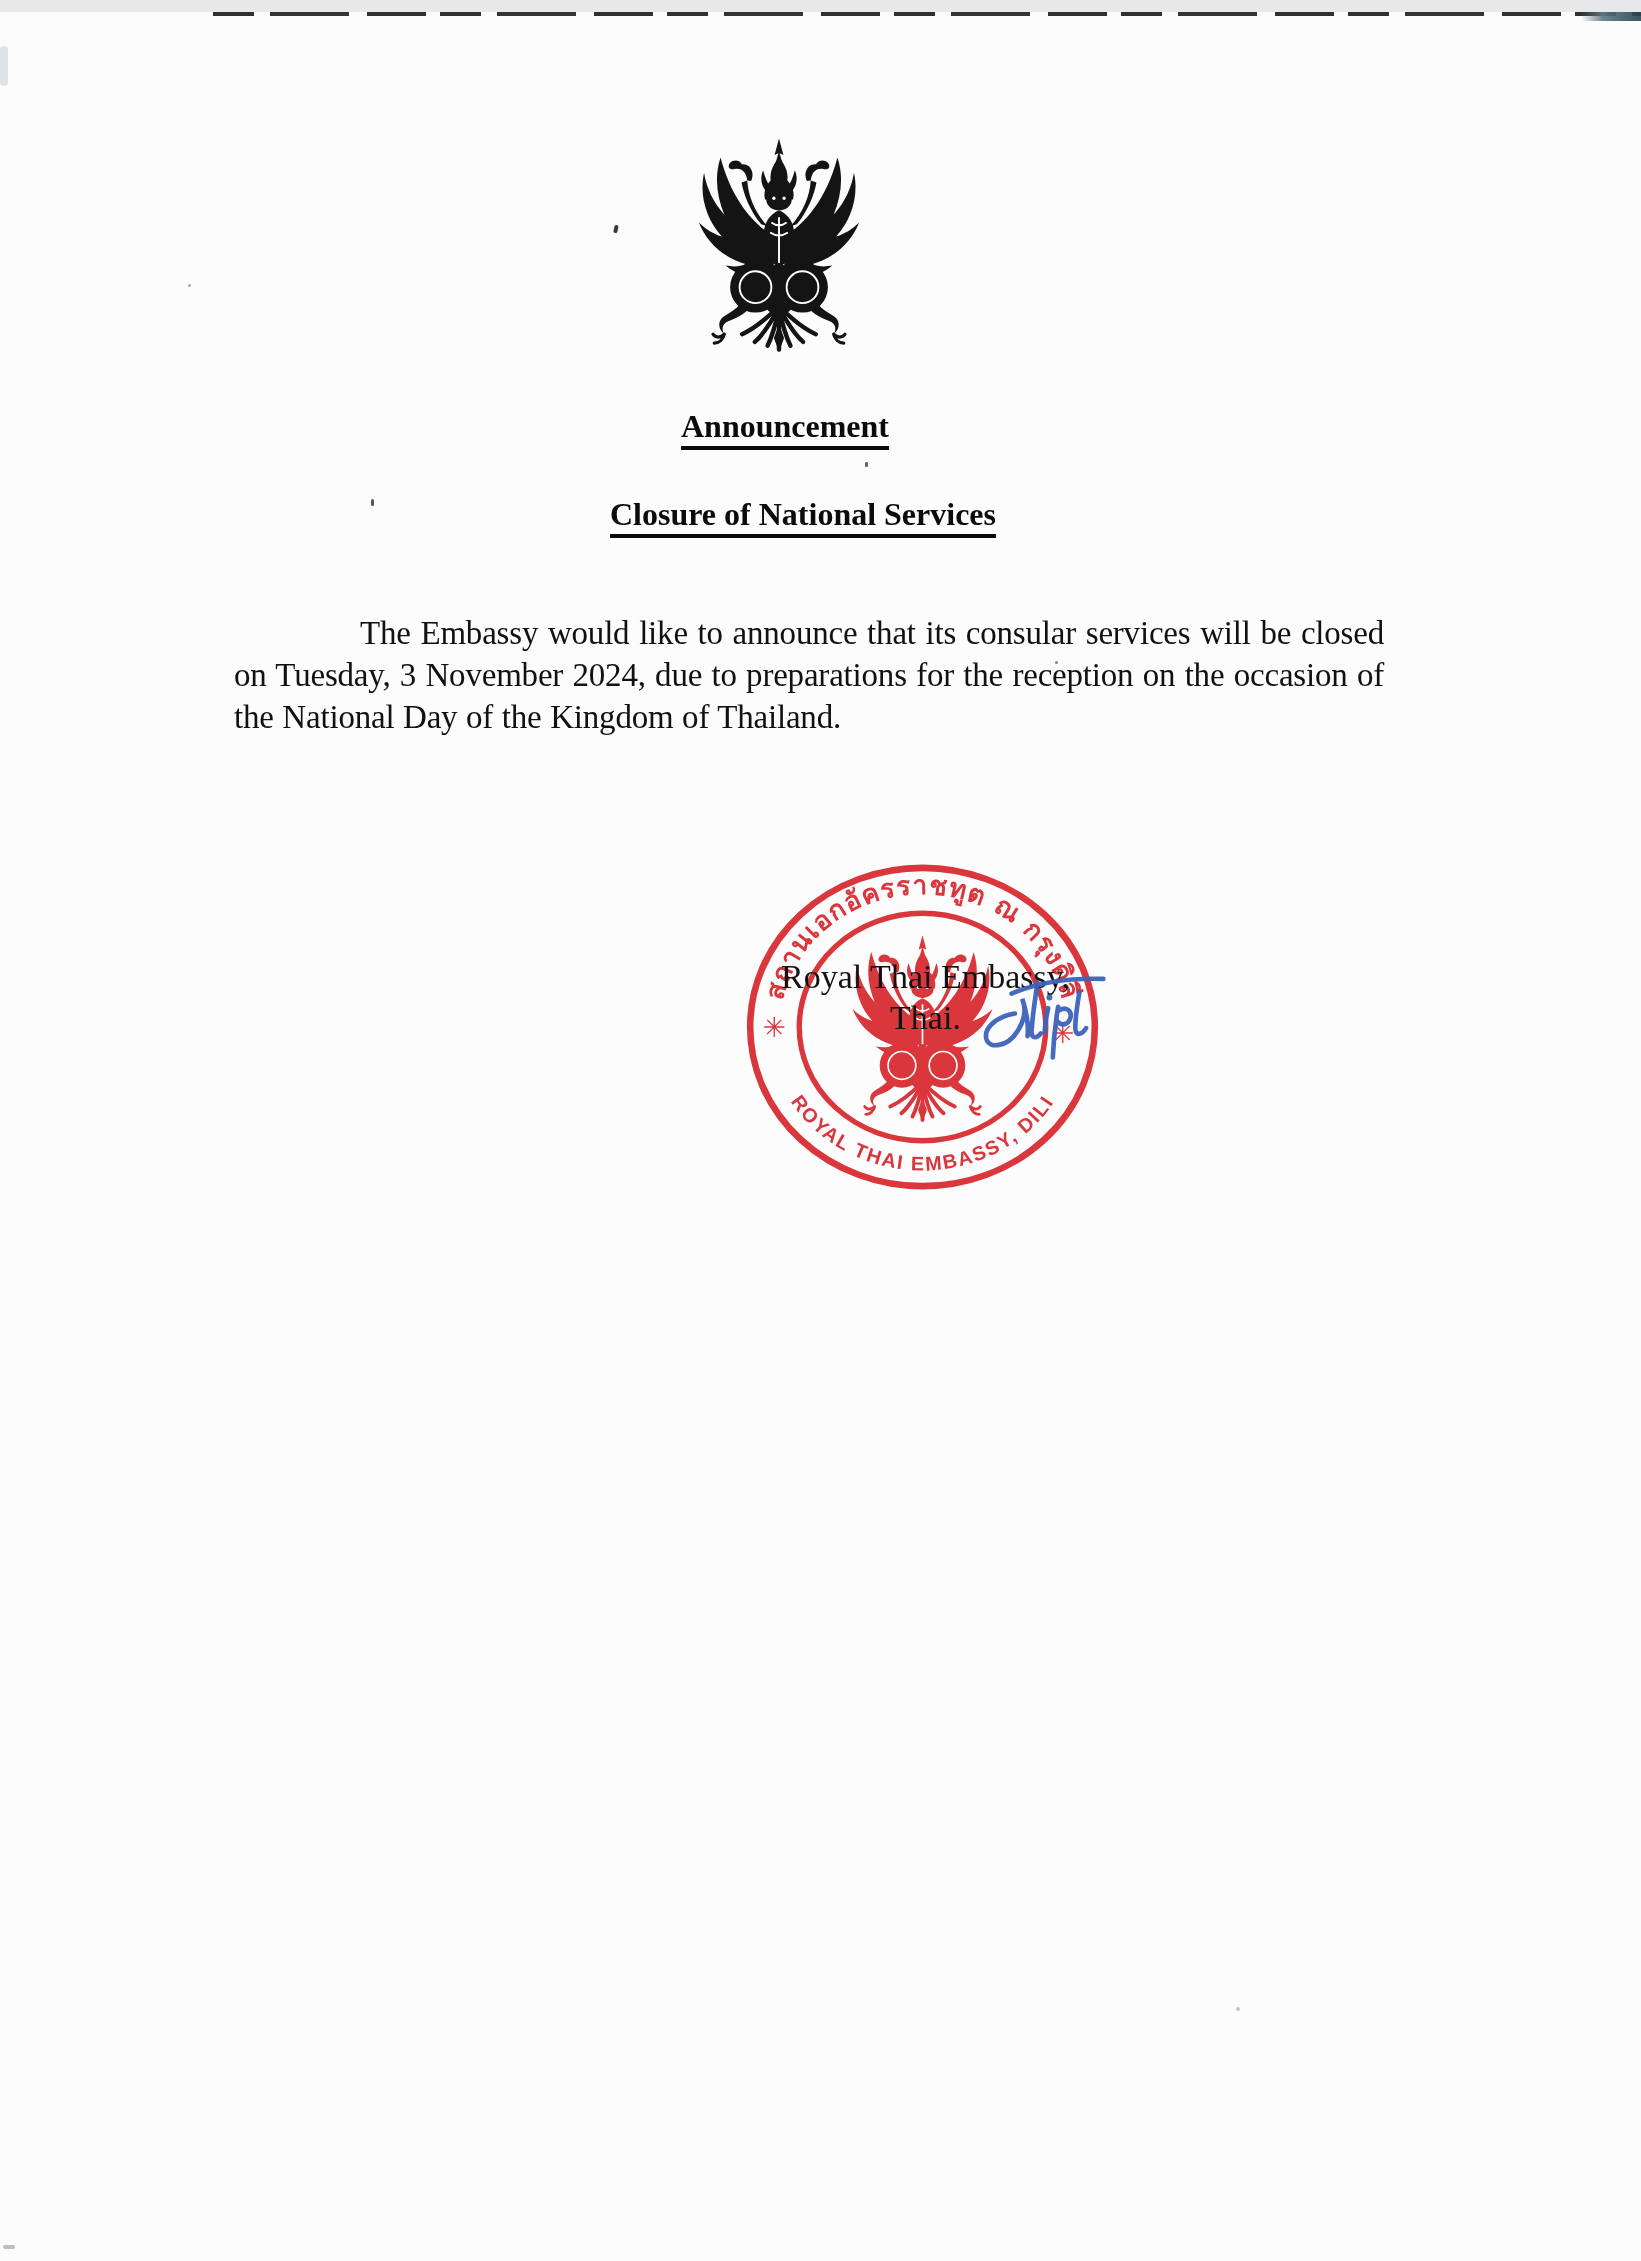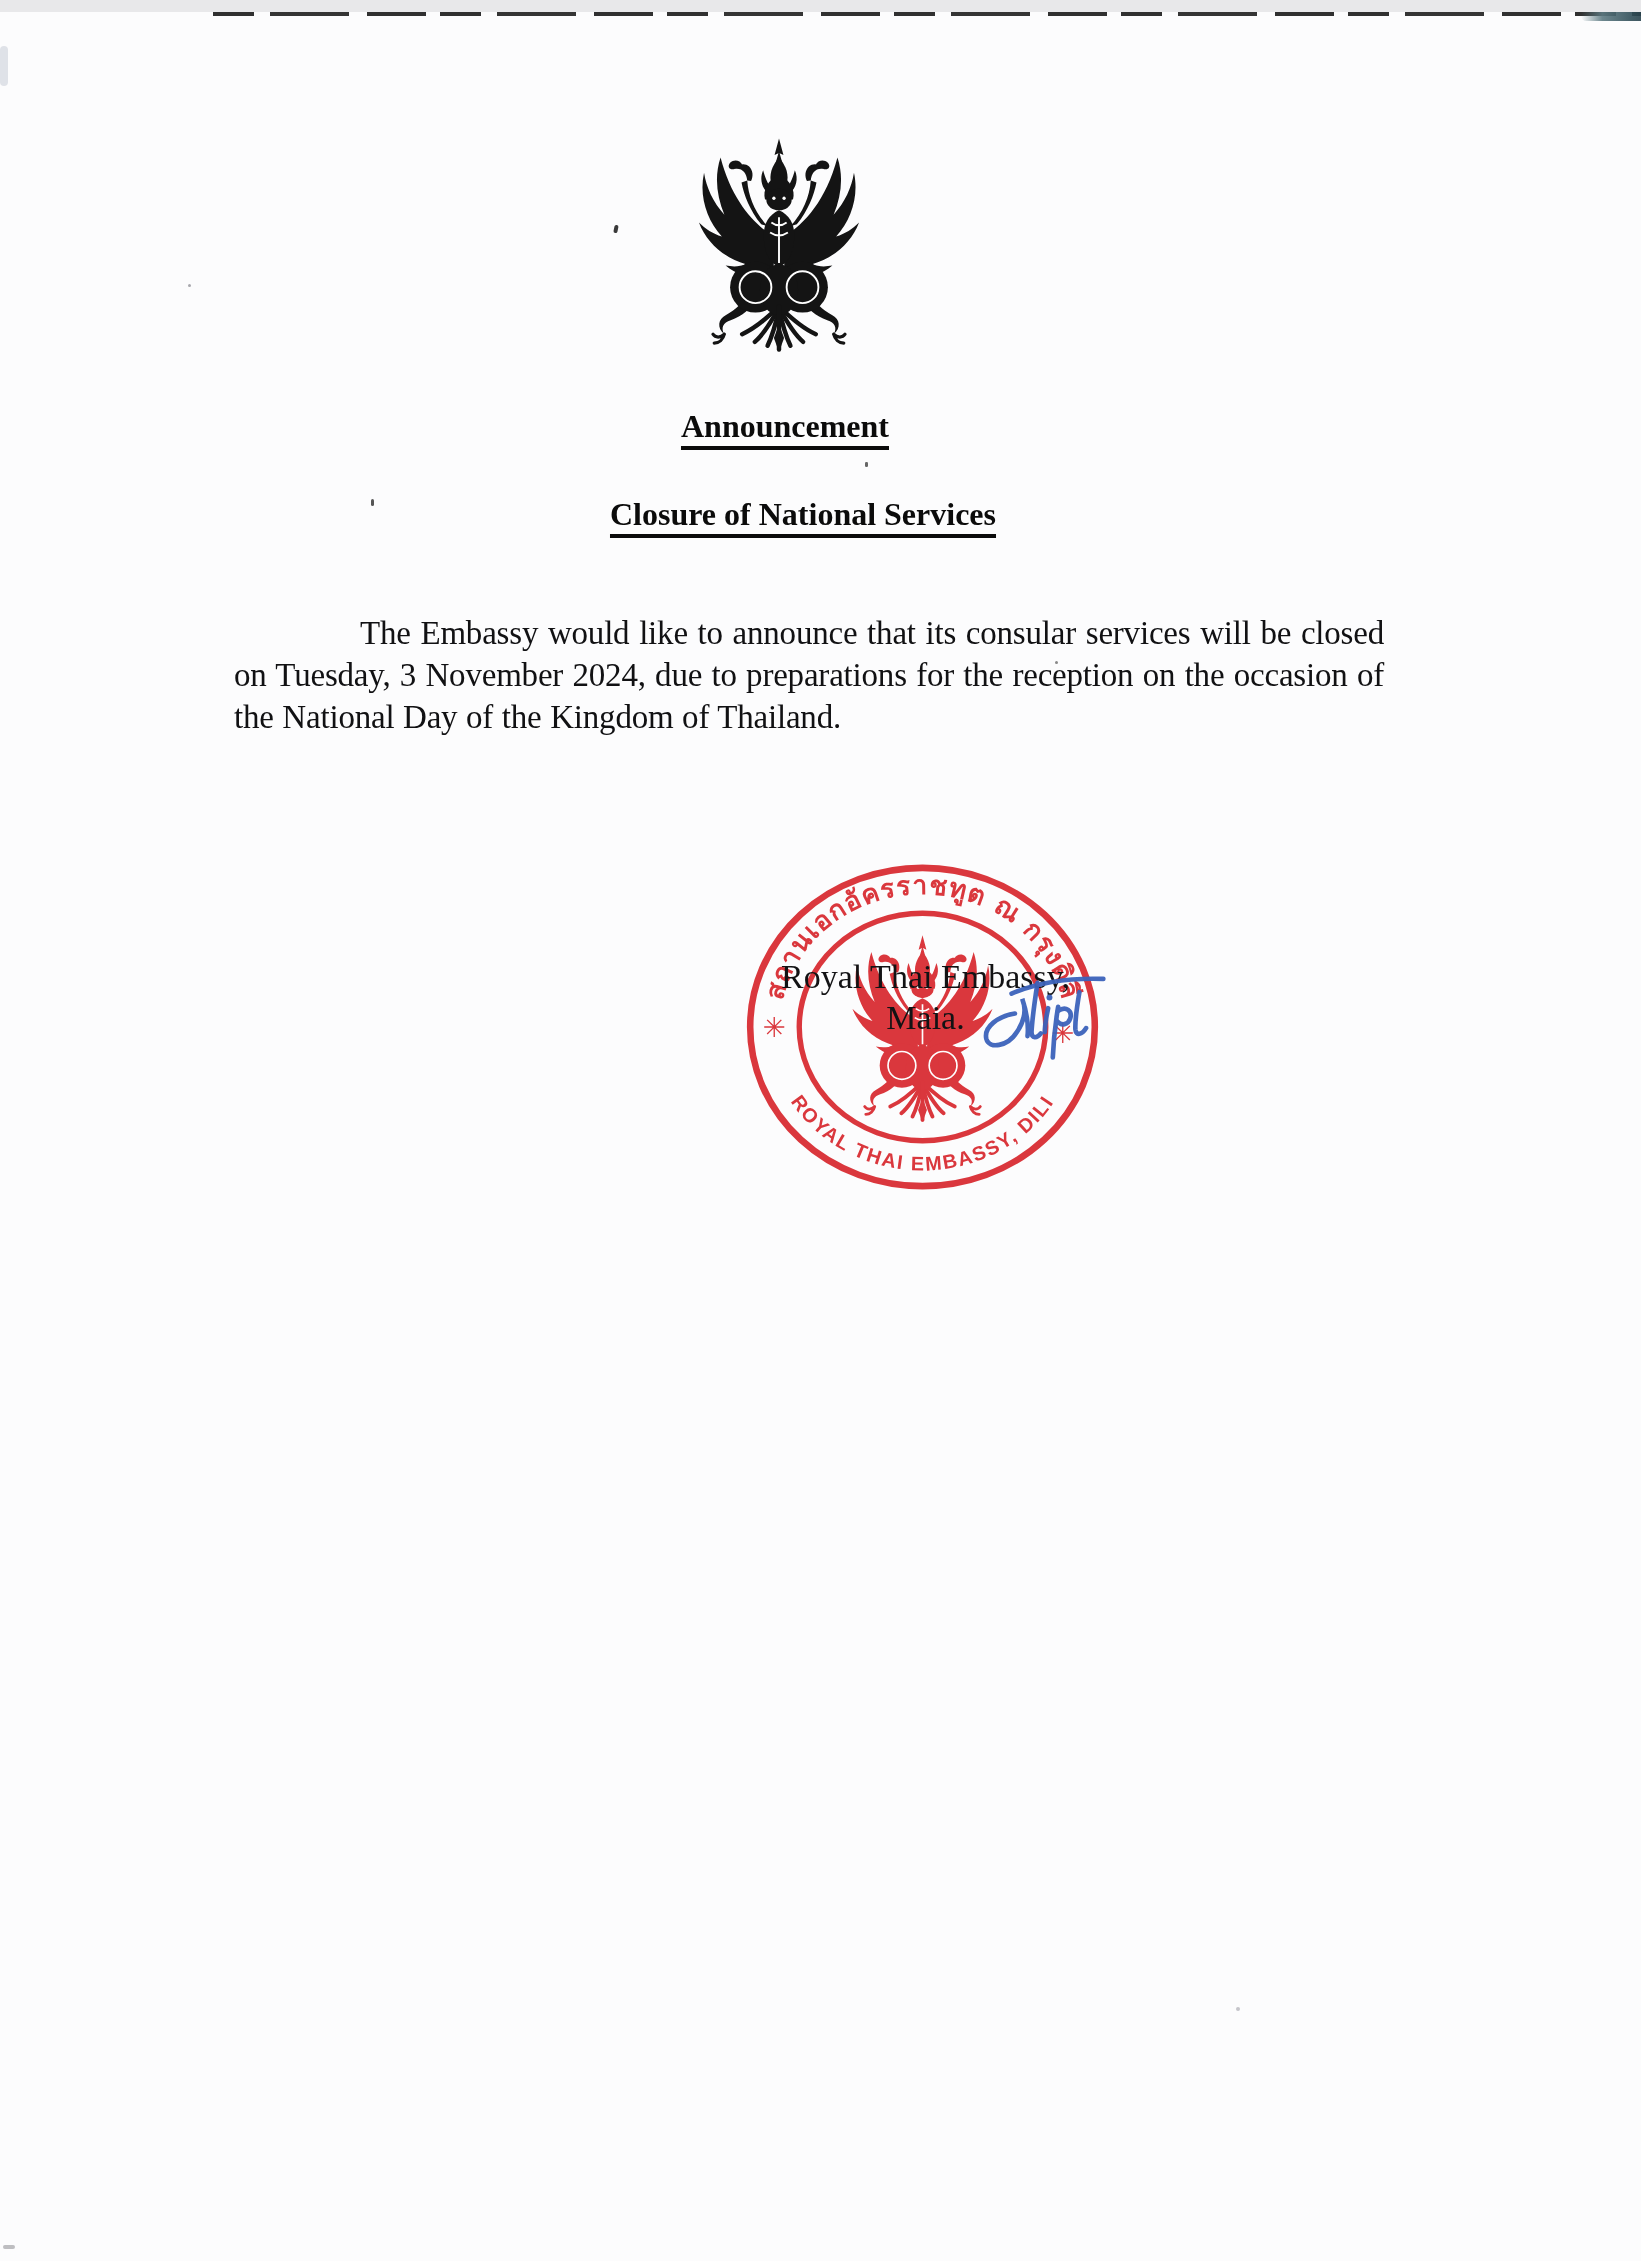--- a/index.html
+++ b/index.html
@@ -166,21 +166,21 @@
     <text class="stamp-eng" fill="currentColor">
       <textPath href="#arcBottom" startOffset="50%" text-anchor="middle">ROYAL THAI EMBASSY, DILI</textPath>
     </text>
     <text x="52" y="294" class="stamp-flower" fill="currentColor" text-anchor="middle">✳</text>
     <text x="534" y="304" class="stamp-flower" fill="currentColor" text-anchor="middle">✳</text>
     <use href="#garuda" x="158" y="120" width="284" height="316"></use>
   </svg>
 
   <div class="abs signoff">
     <div>Royal Thai Embassy,</div>
-    <div>Maia.</div>
+    <div>Thai.</div>
   </div>
 
   <svg class="abs signature" viewBox="0 0 200 180" style="color:#3c63bb">
     <g fill="none" stroke="currentColor" stroke-width="7" stroke-linecap="round">
       <path d="M63,96 C38,100 16,116 20,134 C24,150 52,146 66,124 C78,106 80,88 74,74 C80,92 84,112 82,130"></path>
       <path d="M97,50 C93,76 89,104 88,124 C88,134 96,134 102,126"></path>
       <path d="M113,88 C110,102 108,114 108,124"></path>
       <path d="M128,86 C124,110 121,140 120,162"></path>
       <path d="M128,92 C140,84 150,92 146,104 C143,113 133,115 127,108"></path>
       <path d="M160,64 C156,88 153,106 154,120 C155,130 164,128 170,118"></path>

